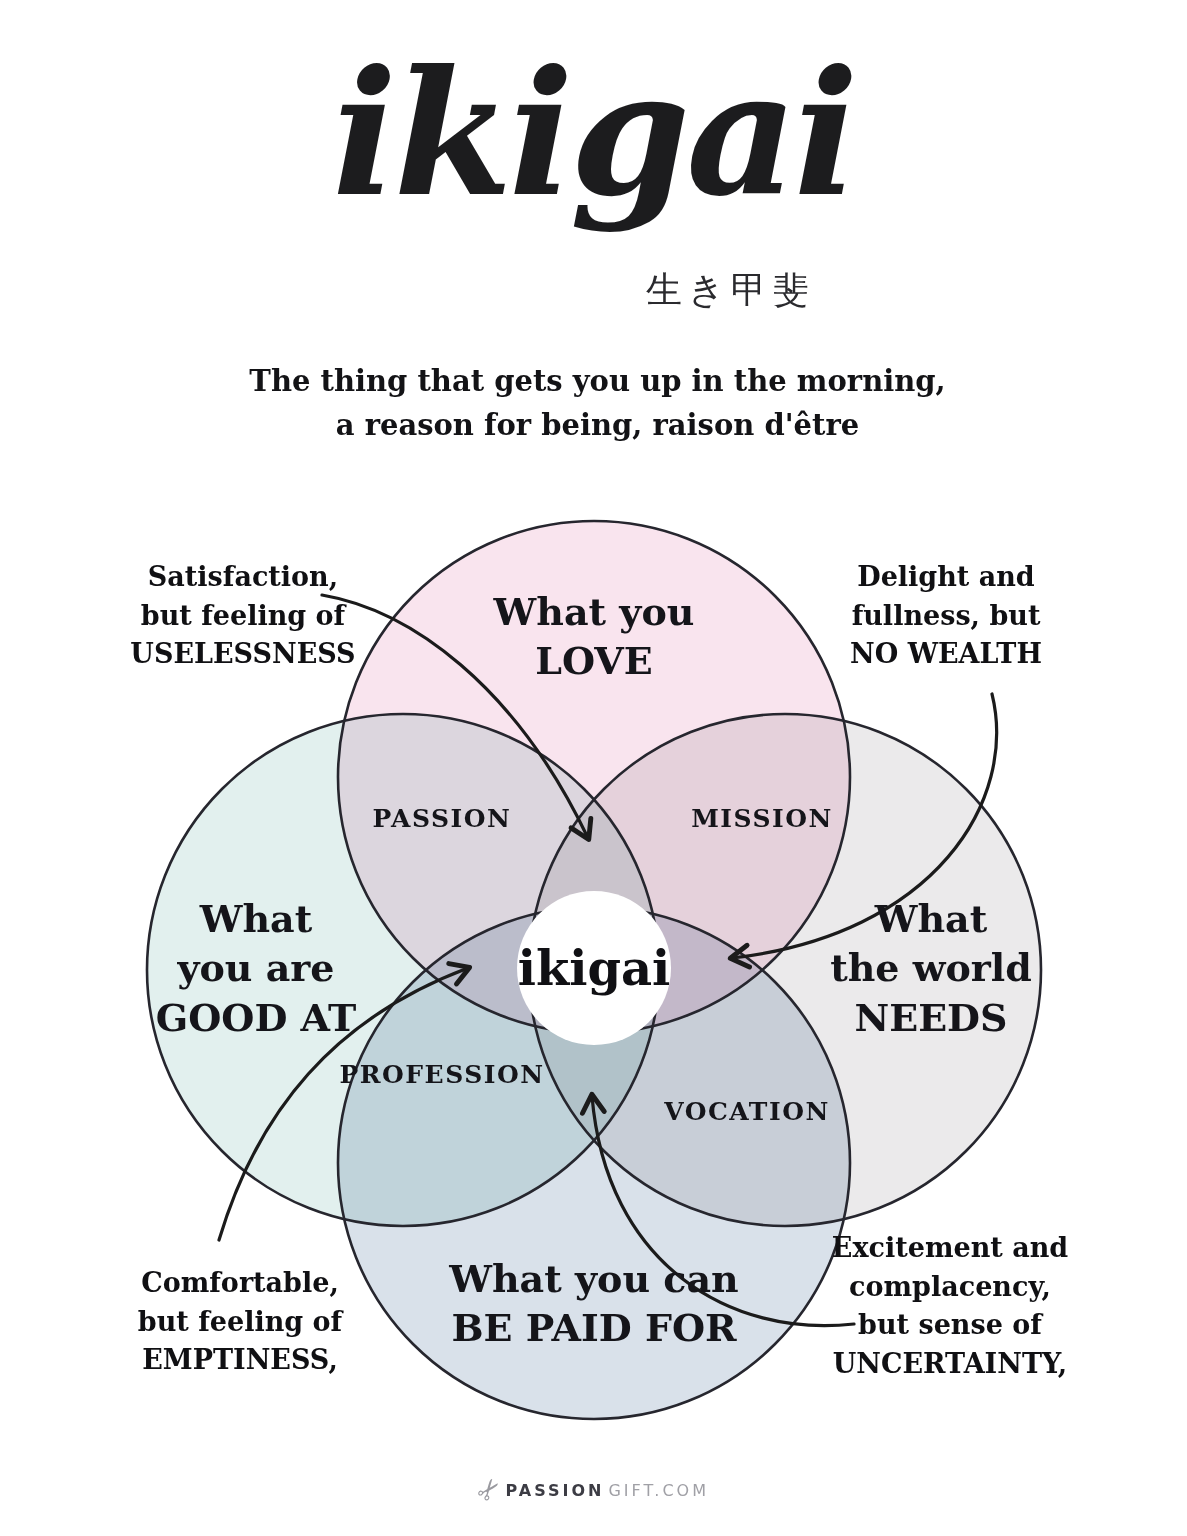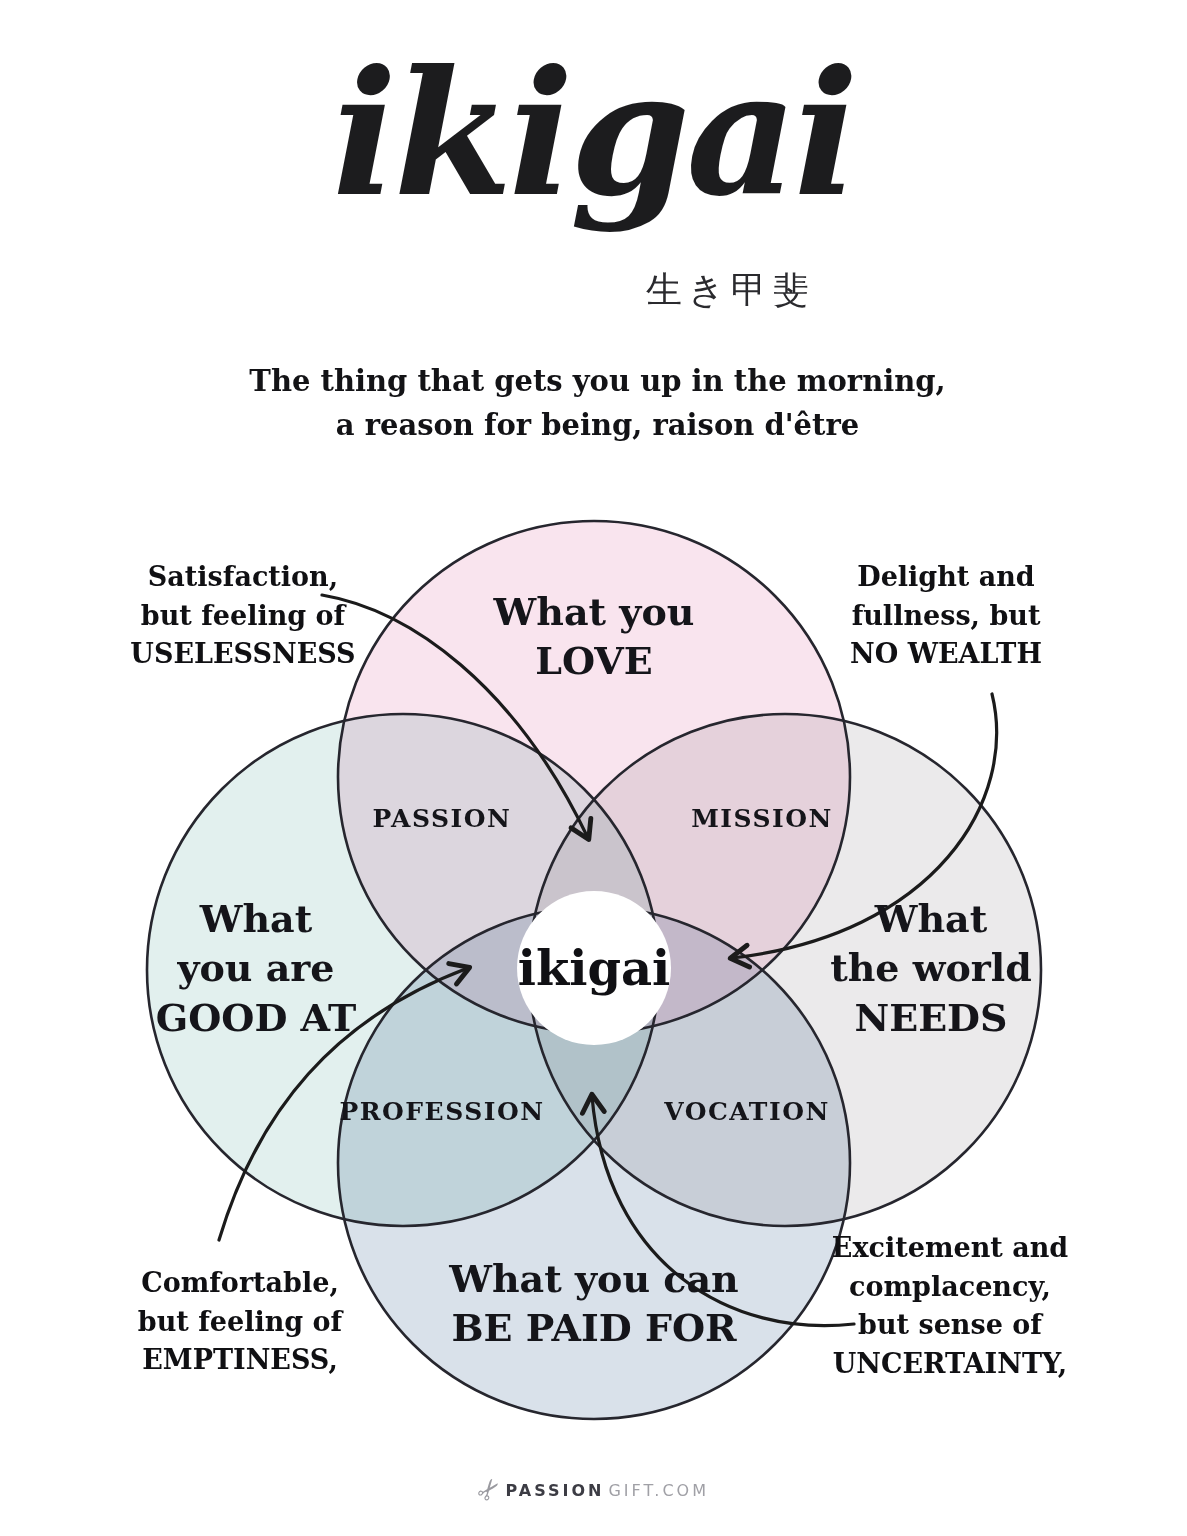--- a/index.html
+++ b/index.html
@@ -112,21 +112,21 @@
 you are
 GOOD AT</div>
     <div class="vlabel" style="left:931px; top:968px;">What
 the world
 NEEDS</div>
     <div class="vlabel" style="left:594px; top:1303px;">What you can
 BE PAID FOR</div>
 
     <div class="plabel" style="left:442px; top:818px;">PASSION</div>
     <div class="plabel" style="left:762px; top:818px;">MISSION</div>
-    <div class="plabel" style="left:442px; top:1111px;">PROFESSION</div>
+    <div class="plabel" style="left:442px; top:1074px;">PROFESSION</div>
     <div class="plabel" style="left:747px; top:1111px;">VOCATION</div>
 
     <div class="center-label" style="left:594px; top:968px;">ikigai</div>
 
     <div class="note" style="left:243px; top:616px;">Satisfaction,
 but feeling of
 USELESSNESS</div>
     <div class="note" style="left:946px; top:616px;">Delight and
 fullness, but
 NO WEALTH</div>

